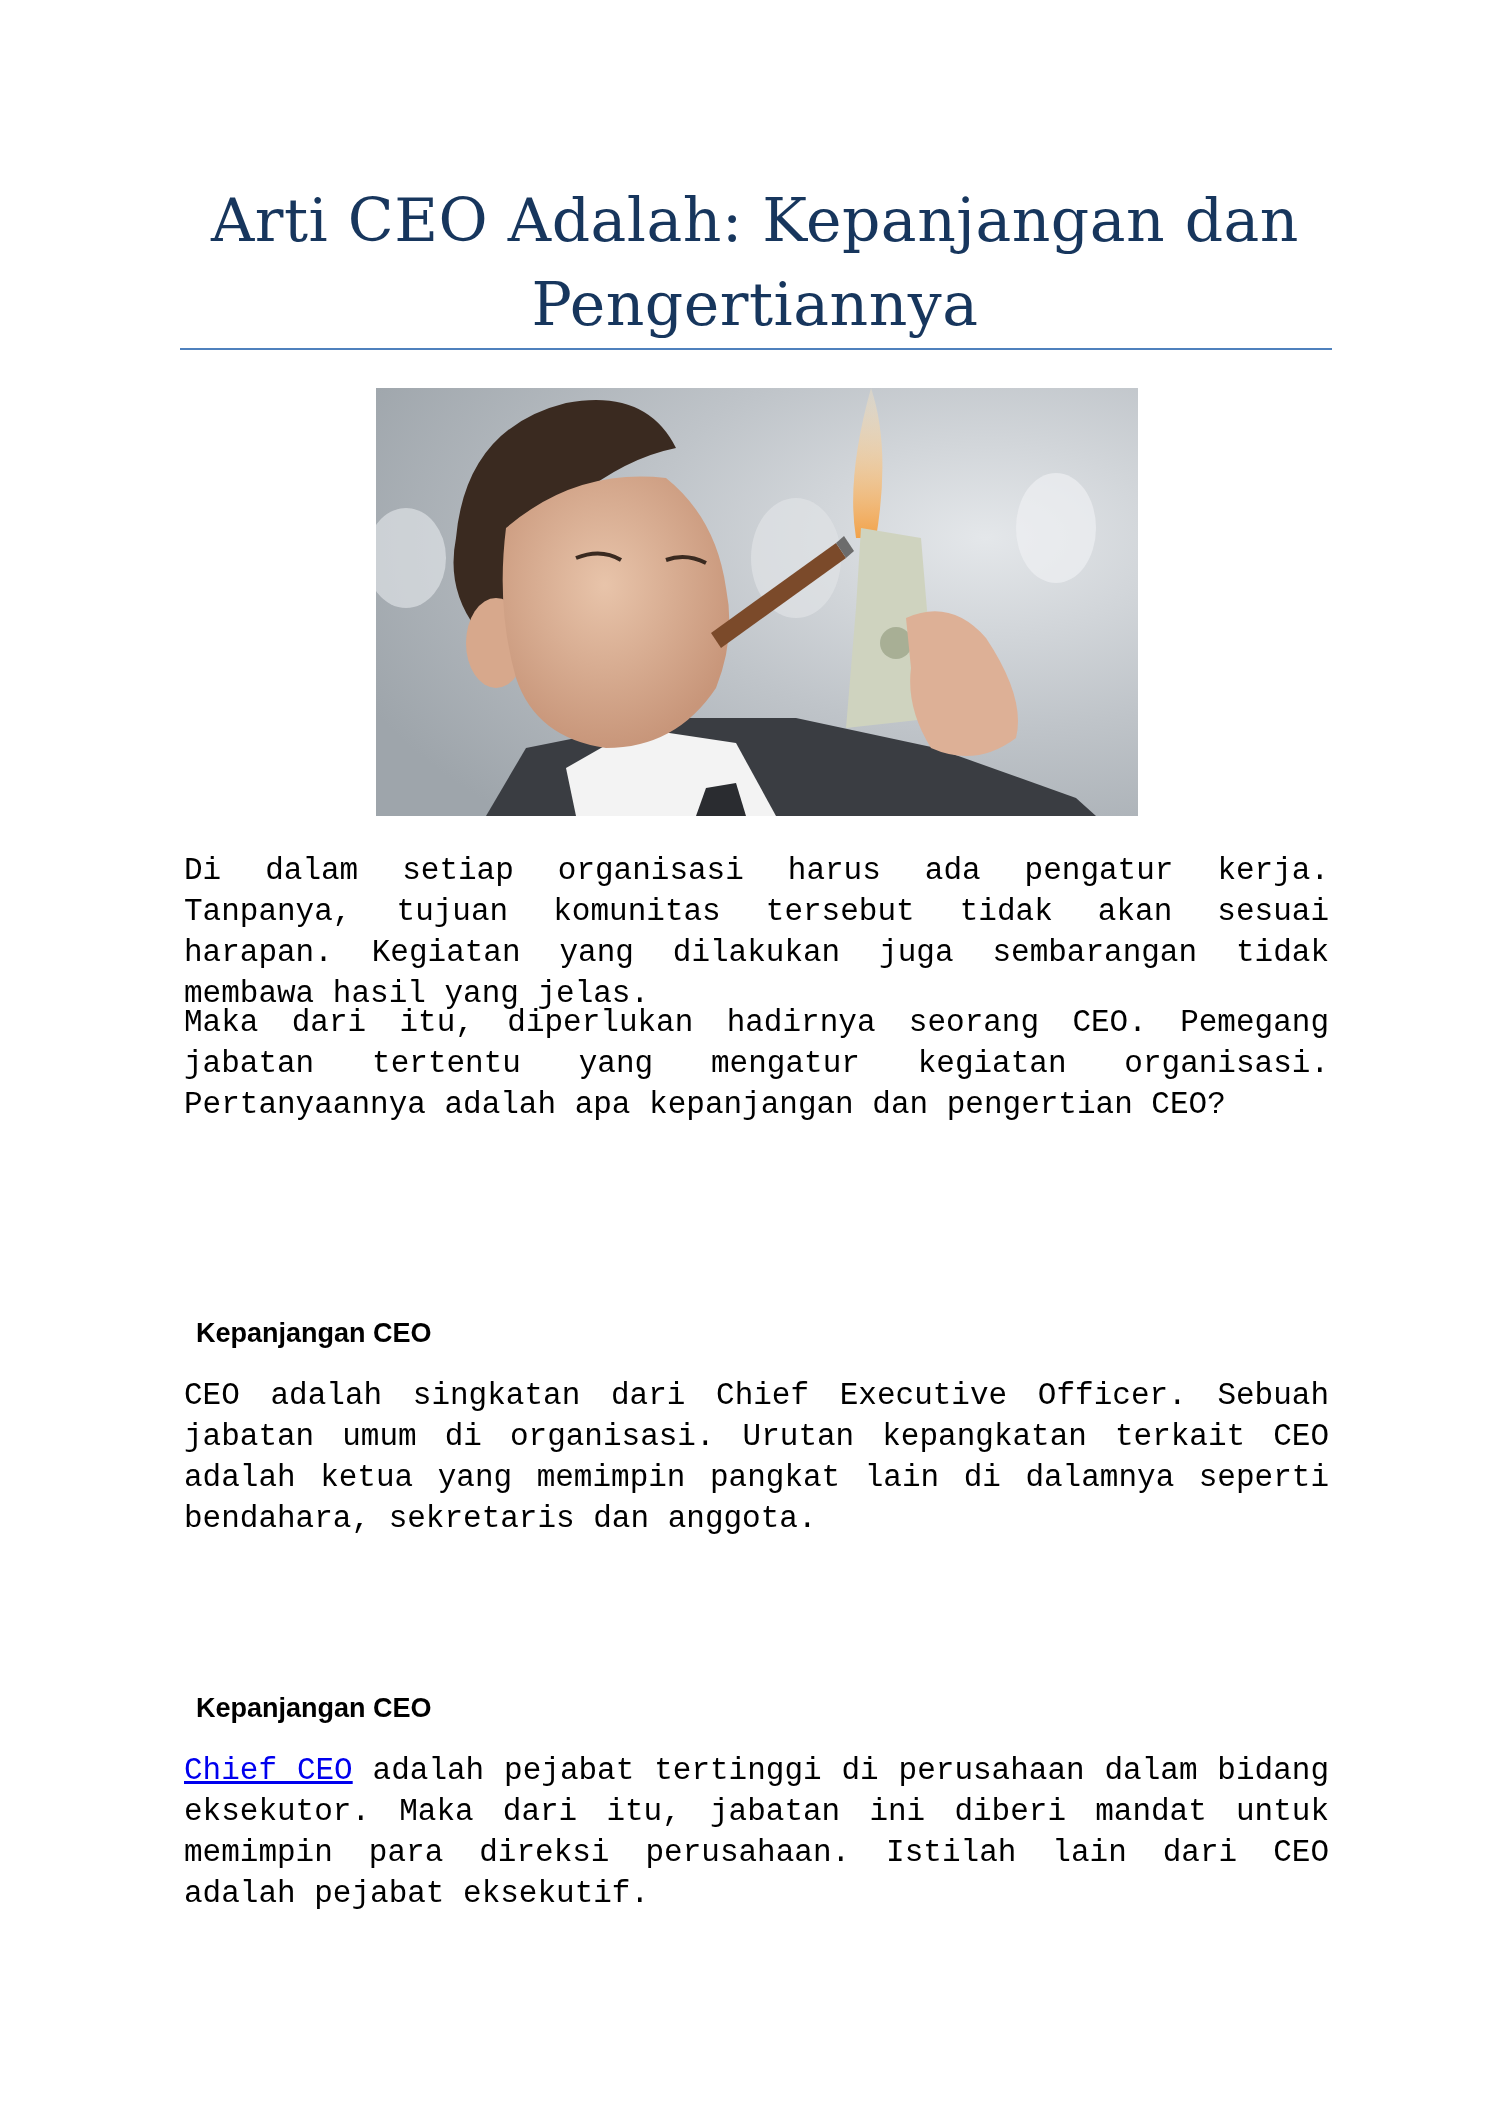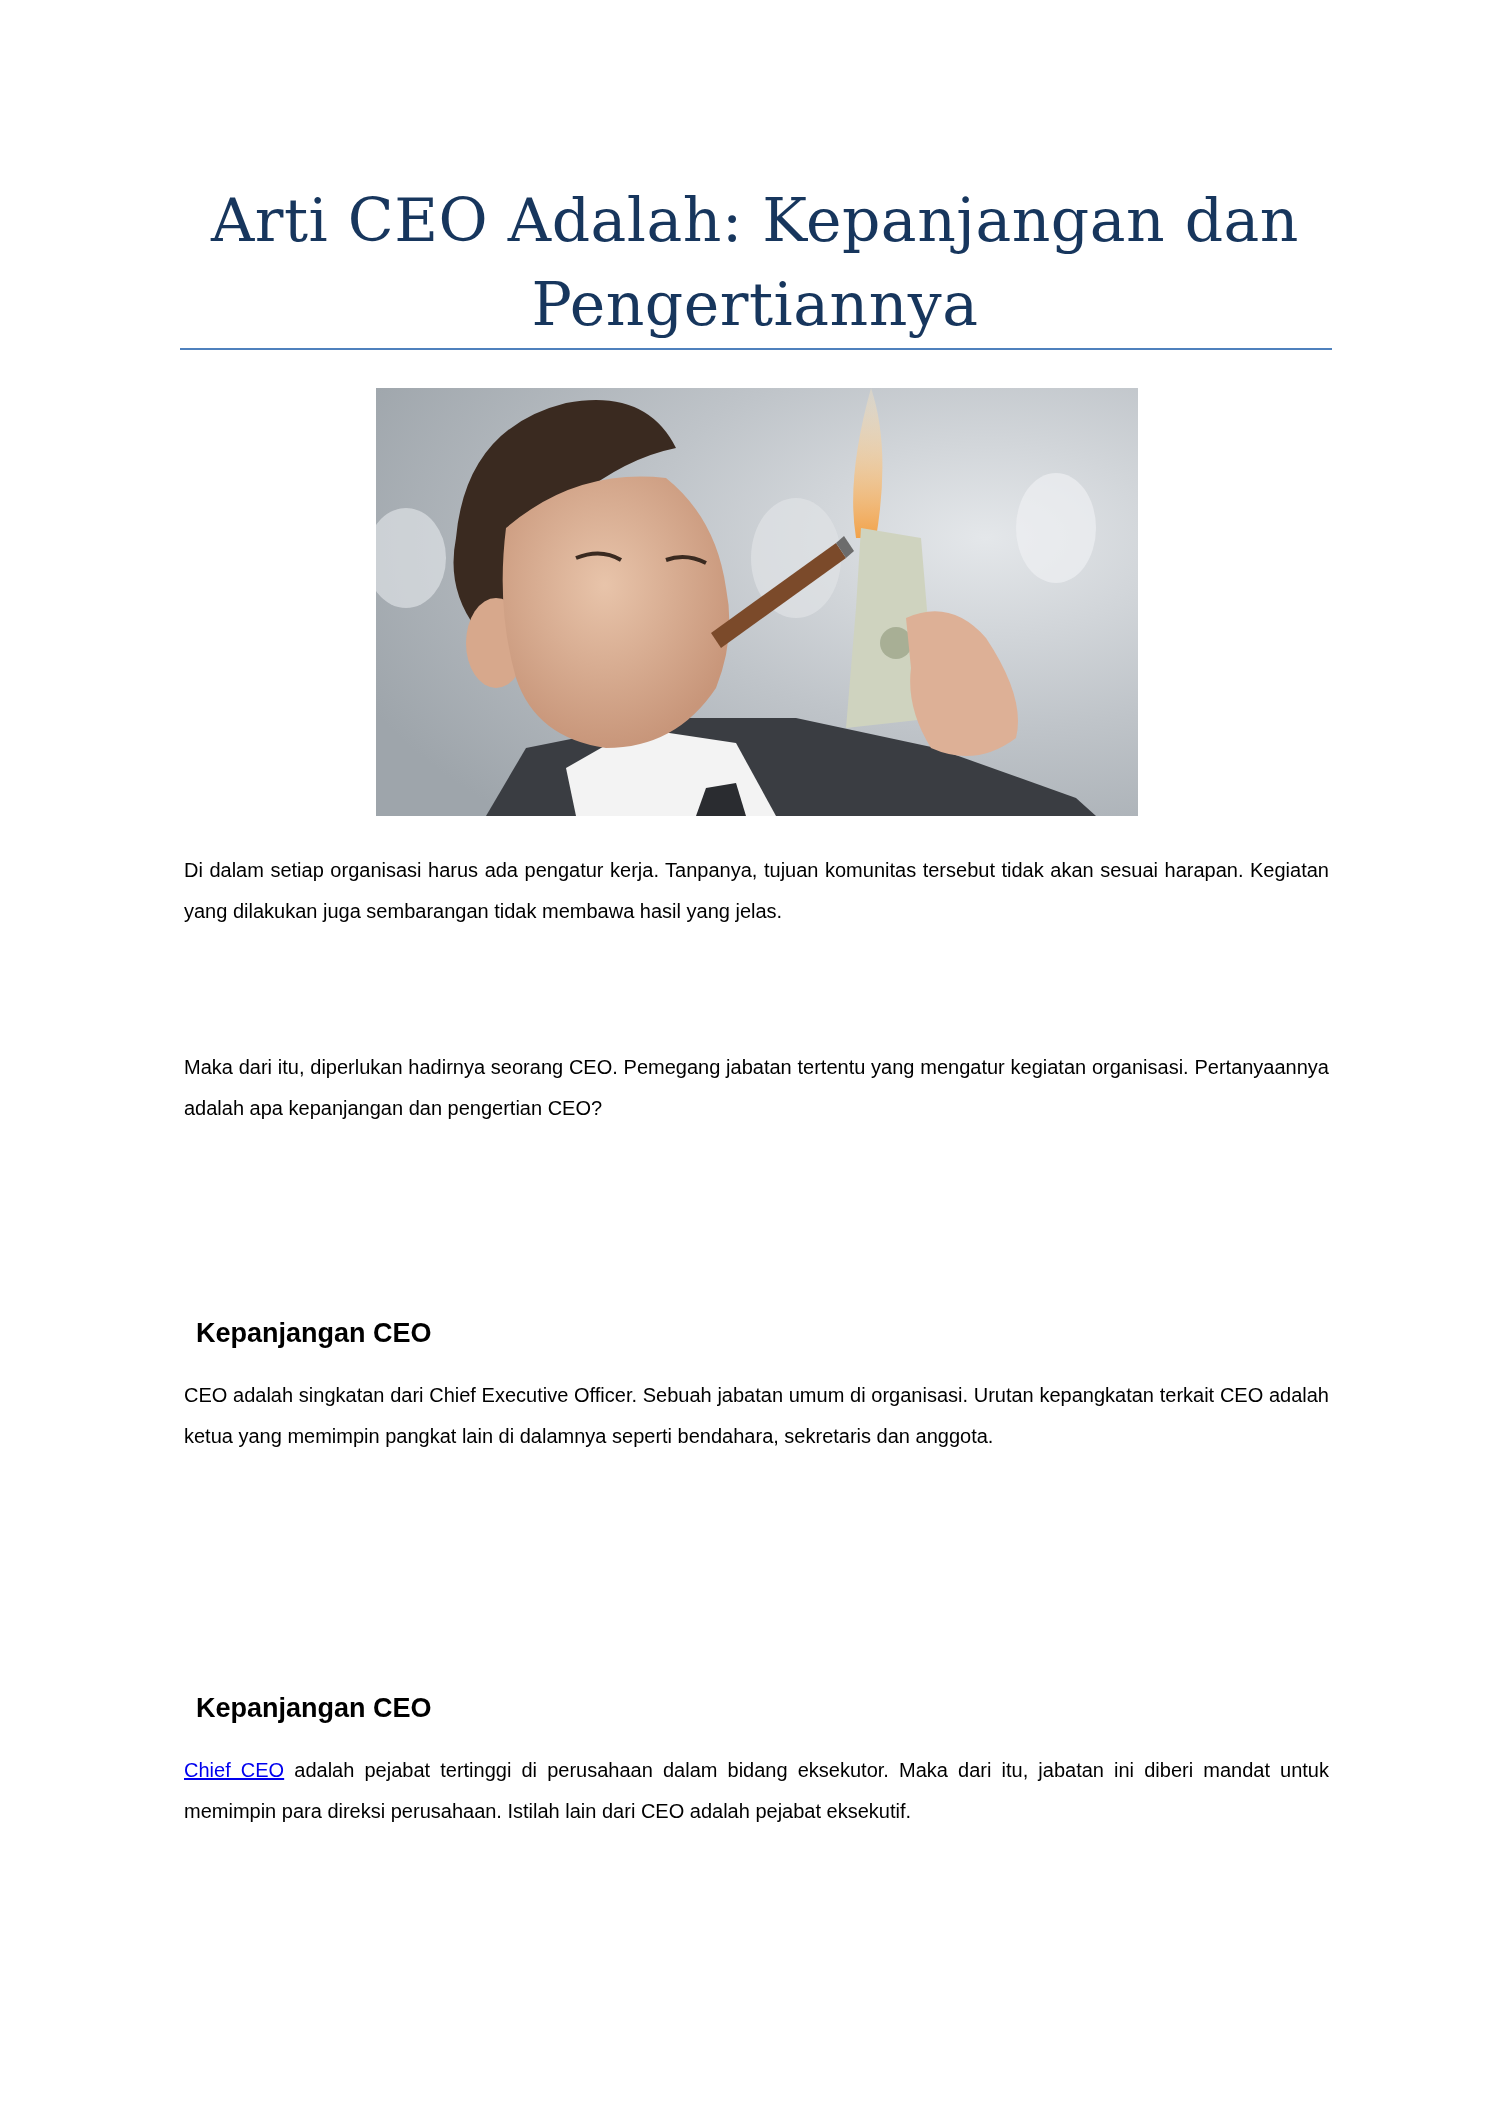--- a/index.html
+++ b/index.html
@@ -21,22 +21,22 @@
     }
 
     .hero {
       position: absolute; left: 376px; top: 388px; width: 762px; height: 428px;
       overflow: hidden;
       background: radial-gradient(ellipse at 85% 40%, #d9dde0 0%, #b9bfc4 40%, #a4aab0 100%);
     }
 
     .body-text {
       position: absolute; left: 184px; width: 1145px;
-      font-family: Liberation Sans, sans-serif;
-      font-size: 20px; line-height: 41px;
+      font-family: Liberation Mono, monospace;
+      font-size: 31px; line-height: 41px;
       color: #000;
       text-align: justify;
       margin: 0;
     }
     .heading {
       position: absolute; left: 184px;
       font-family: "Liberation Sans", sans-serif;
       font-size: 27px; font-weight: bold; color: #000; margin: 12px;
     }
     a.link { color: #0000ee; text-decoration: underline; }
@@ -92,21 +92,21 @@
       <path d="M480 150 Q470 90 495 0 Q515 60 500 150 Z" fill="url(#flame)"></path>
 
       <path d="M485 140 L545 150 L560 330 L470 340 L480 220 Z" fill="#cfd3bf"></path>
       <circle cx="520" cy="255" r="16" fill="#8d977a" opacity="0.6"></circle>
 
       <path d="M530 230 Q575 210 610 250 Q650 310 640 350 Q600 380 555 360 Q530 320 535 280 Z" fill="#ddb096"></path>
     </svg>
   </div>
 
   <p class="body-text" style="top: 850px;">Di dalam setiap organisasi harus ada pengatur kerja. Tanpanya, tujuan komunitas tersebut tidak akan sesuai harapan. Kegiatan yang dilakukan juga sembarangan tidak membawa hasil yang jelas.</p>
-  <p class="body-text" style="top: 1002px; margin-top: 45px;">Maka dari itu, diperlukan hadirnya seorang CEO. Pemegang jabatan tertentu yang mengatur kegiatan organisasi. Pertanyaannya adalah apa kepanjangan dan pengertian CEO?</p>
+  <p class="body-text" style="top: 1002px;">Maka dari itu, diperlukan hadirnya seorang CEO. Pemegang jabatan tertentu yang mengatur kegiatan organisasi. Pertanyaannya adalah apa kepanjangan dan pengertian CEO?</p>
 
   <h2 class="heading" style="top: 1306px;">Kepanjangan CEO</h2>
 
   <p class="body-text" style="top: 1375px;">CEO adalah singkatan dari Chief Executive Officer. Sebuah jabatan umum di organisasi. Urutan kepangkatan terkait CEO adalah ketua yang memimpin pangkat lain di dalamnya seperti bendahara, sekretaris dan anggota.</p>
 
   <h2 class="heading" style="top: 1681px;">Kepanjangan CEO</h2>
 
   <p class="body-text" style="top: 1750px;"><a class="link" href="#">Chief CEO</a><span> adalah pejabat tertinggi di perusahaan dalam bidang eksekutor. Maka dari itu, jabatan ini diberi mandat untuk memimpin para direksi perusahaan. Istilah lain dari CEO adalah pejabat eksekutif.</span></p>
 
 </div>

